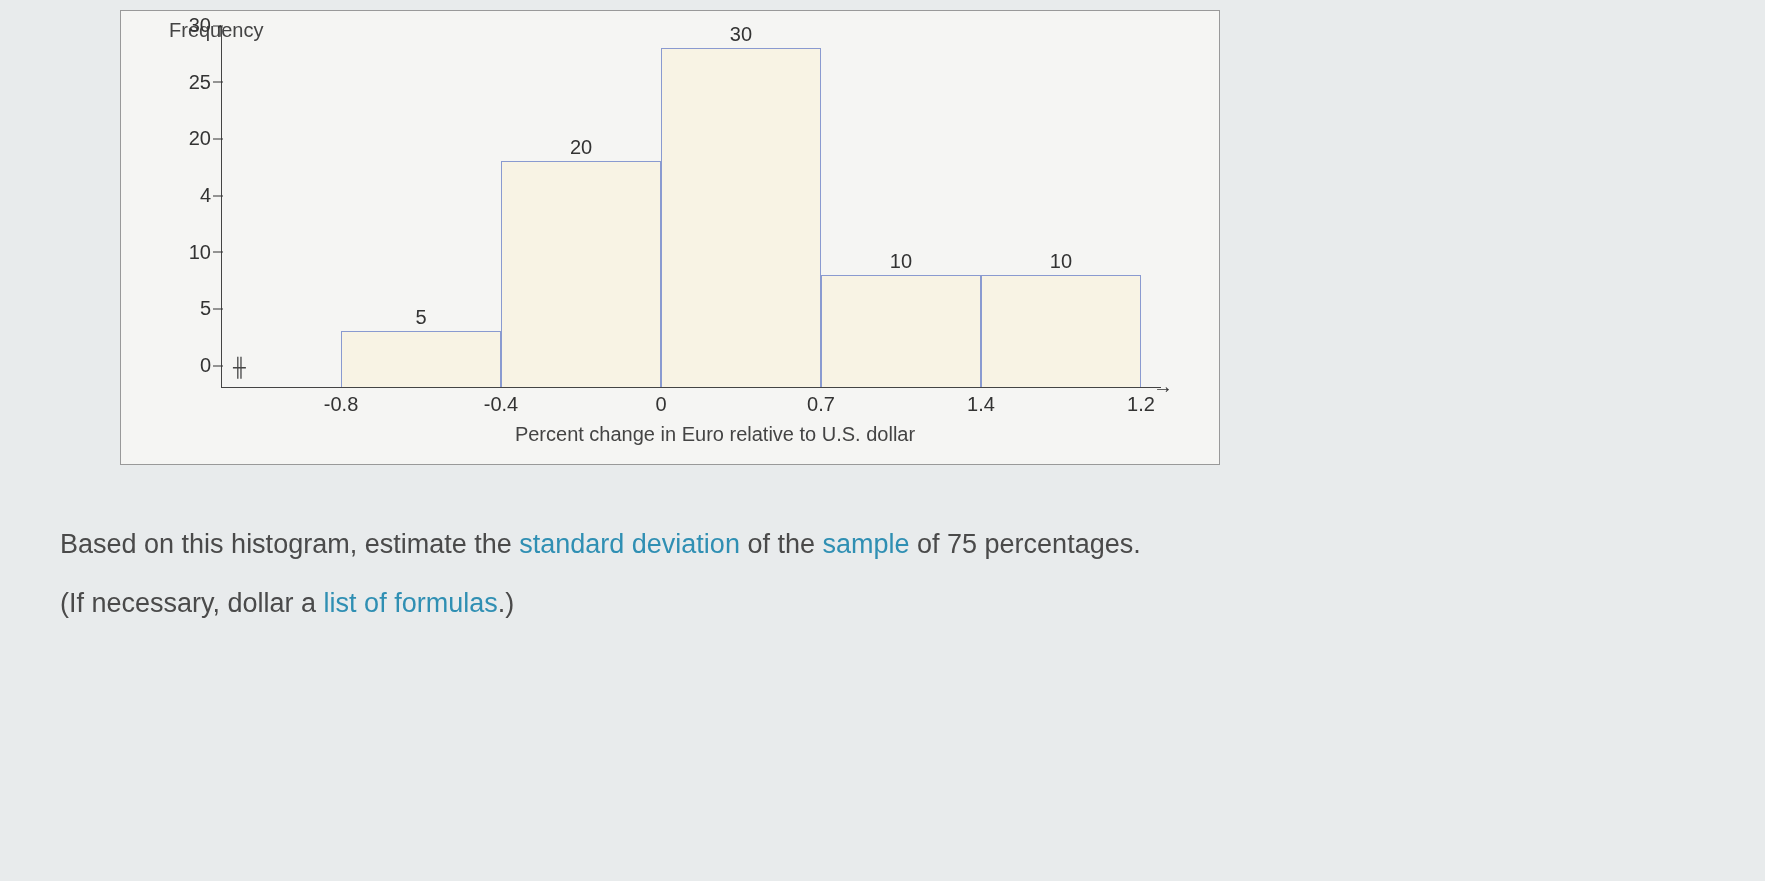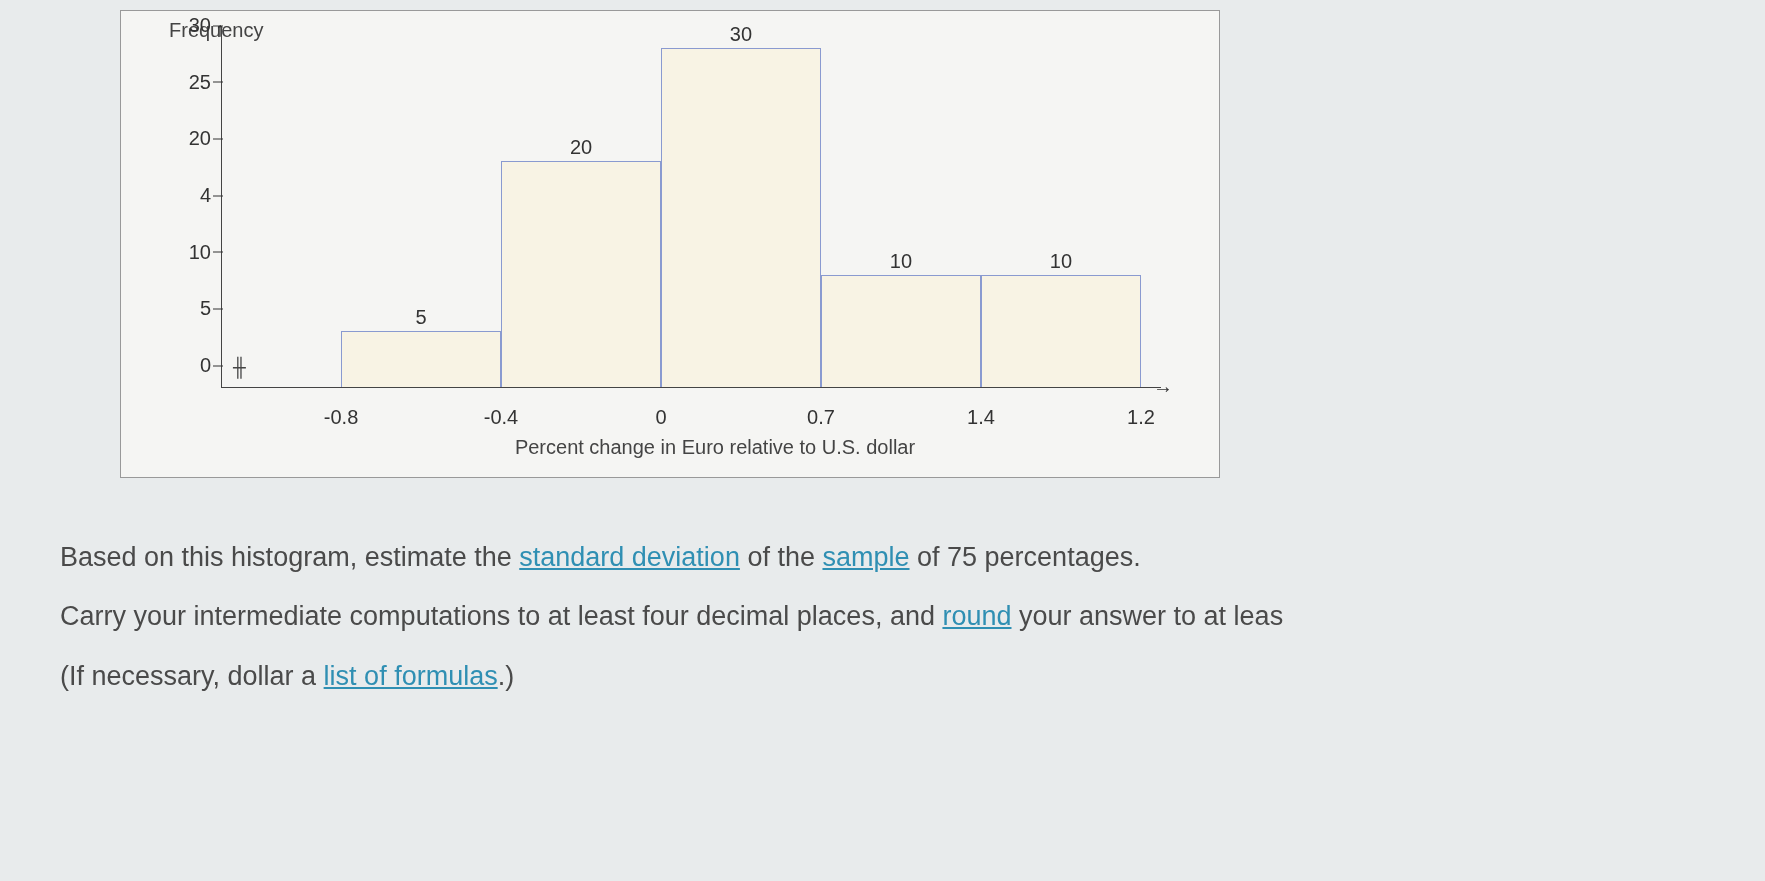--- a/index.html
+++ b/index.html
@@ -110,21 +110,21 @@
       text-align: center;
       top: -26px;
       font-size: 20px;
       color: #333;
     }
     .x-ticks {
       position: relative;
       margin-left: 80px;
       width: 940px;
       height: 30px;
-      margin-top: 18px;
+      margin-top: 5px;
       text-align: center;
     }
     .x-tick {
       position: absolute;
       font-size: 20px;
       color: #333;
       transform: translateX(-50%);
     }
     .x-label {
       text-align: center;
@@ -135,21 +135,20 @@
     }
     .question-text {
       margin: 50px 0 0 60px;
       font-size: 27px;
       color: #4a4a4a;
       line-height: 2.2;
       max-width: 1700px;
     }
     .link {
       color: #2f8fb3;
-      text-decoration: underline;
     }
   </style>
 </head>
 <body>
 
 <div class="chart-container">
   <div class="chart-title">Frequency</div>
 
   <div class="plot-area">
     <div class="arrow-up">↑</div>
@@ -199,18 +198,15 @@
   </div>
 
   <div class="x-label">Percent change in Euro relative to U.S. dollar</div>
 </div>
 
 <div class="question-text">
   <div>
     <span>Based on this histogram, estimate the </span><a class="link">standard deviation</a><span> of the </span><a class="link">sample</a><span> of 75 percentages.</span>
   </div>
   <div>
-    <span>Carry your intermediate computations to at least four decimal places, and </span><a class="link">round</a><span> your answer to at leas</span>
-  </div>
-  <div>
     <span>(If necessary, dollar a </span><a class="link">list of formulas</a><span>.)</span>
   </div>
 </div>
 
 </body></html>

